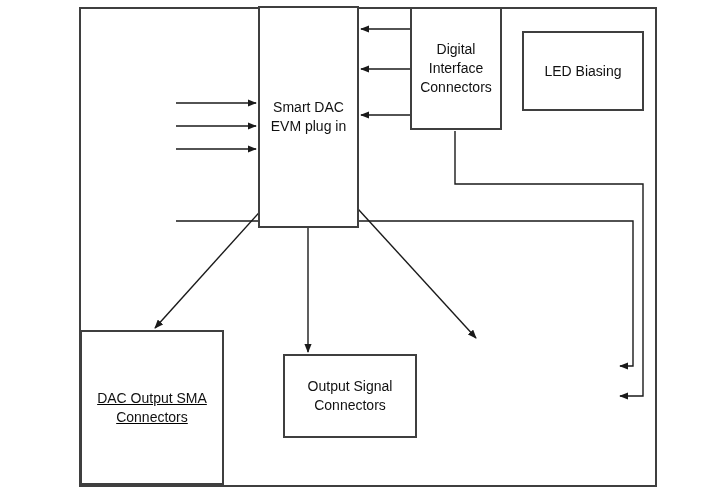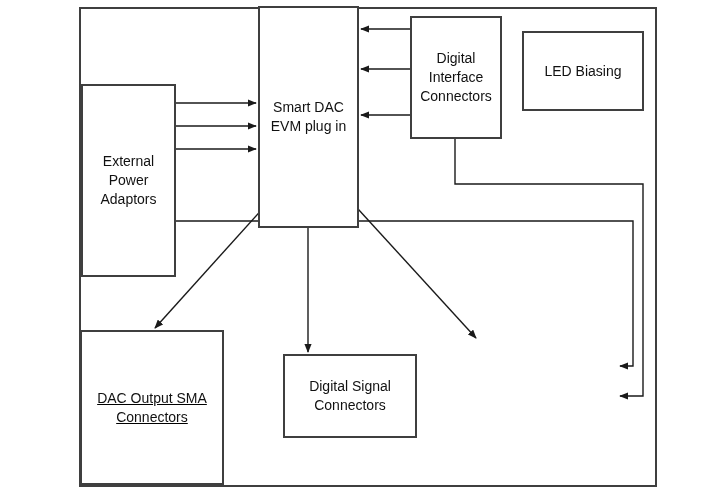--- a/index.html
+++ b/index.html
@@ -53,21 +53,21 @@
     justify-content: center;
     text-align: center;
   }
   .box .label {
     font-size: 14px;
     line-height: 19px;
     color: var(--text);
     white-space: pre-line;
   }
   .box-smart-dac        { left: 258px; top: 6px;   width: 101px; height: 222px; }
-  .box-digital-interface{ left: 410px; top: 16px;   width: 92px;  height: 123px; }
+  .box-digital-interface{ left: 410px; top: 7px;   width: 92px;  height: 123px; }
   .box-led-biasing      { left: 522px; top: 31px;  width: 122px; height: 80px;  }
   .box-external-power   { left: 81px;  top: 84px;  width: 95px;  height: 193px; }
   .box-dac-output       { left: 80px;  top: 330px; width: 144px; height: 155px; text-decoration: underline; }
   .box-analog-signal    { left: 283px; top: 354px; width: 134px; height: 84px;  }
   .box-protoboard       { left: 478px; top: 260px; width: 139px; height: 190px; }
 </style>
 </head>
 <body>
 
 <div class="stage">
@@ -108,30 +108,25 @@
   <div class="box box-digital-interface">
     <span class="label">Digital
 Interface
 Connectors</span>
   </div>
 
   <div class="box box-led-biasing">
     <span class="label">LED Biasing</span>
   </div>
 
-  <div class="box box-external-power">
-    <span class="label">External
-Power
-Adaptors</span>
-  </div>
 
   <div class="box box-dac-output">
     <span class="label">DAC Output SMA
 Connectors</span>
   </div>
 
   <div class="box box-analog-signal">
-    <span class="label">Digital Signal
+    <span class="label">Output Signal
 Connectors</span>
   </div>
 
 
 </div>
 
 </body></html>

